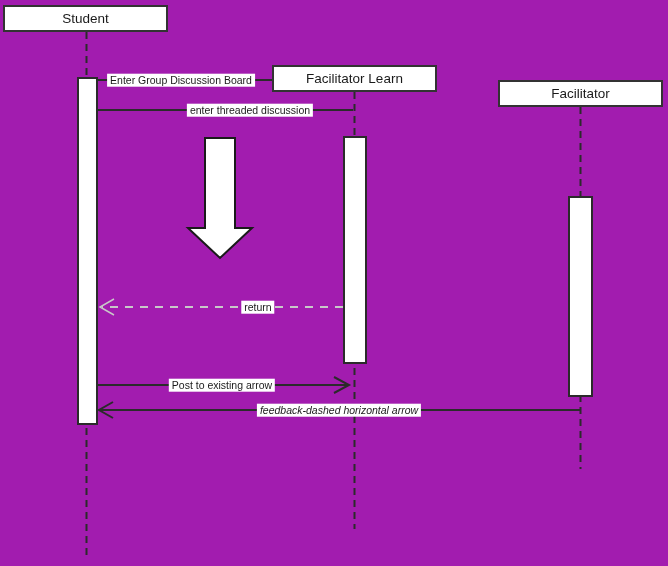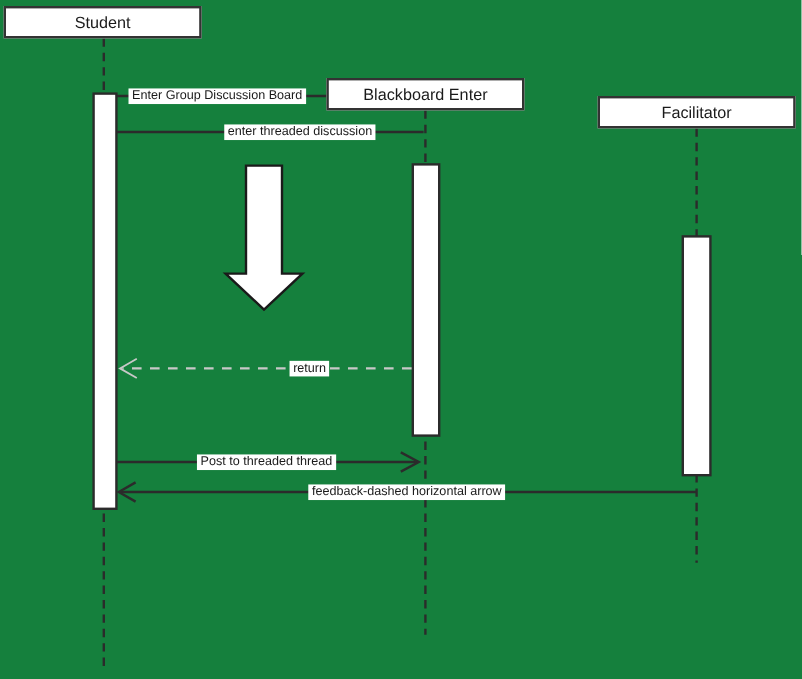--- a/index.html
+++ b/index.html
@@ -5,21 +5,21 @@
   html, body {
     margin: 0;
     padding: 0;
     background: #ffffff;
     font-family: "Liberation Sans", sans-serif;
   }
   .canvas {
     position: relative;
     width: 668px;
     height: 566px;
-    background: #15803d;
+    background: #a21caf;
     overflow: hidden;
   }
   .diagram-svg {
     position: absolute;
     left: 0;
     top: 0;
     width: 668px;
     height: 566px;
   }
   .actor-box {
@@ -79,29 +79,29 @@
     <polyline points="334,377 349,385 334,393" fill="none" stroke="#2b2b2b" stroke-width="2"></polyline>
 
     <line x1="580" y1="410" x2="100" y2="410" stroke="#2b2b2b" stroke-width="2"></line>
     <polyline points="113,402 99,410 113,418" fill="none" stroke="#2b2b2b" stroke-width="2"></polyline>
   </svg>
 
   <div class="actor-box student">
     <span>Student</span>
   </div>
   <div class="actor-box blackboard">
-    <span>Blackboard Enter</span>
+    <span>Facilitator Learn</span>
   </div>
   <div class="actor-box facilitator">
     <span>Facilitator</span>
   </div>
 
   <span class="msg-label" style="left:181px; top:80px;">Enter Group Discussion Board</span>
 
   <span class="msg-label" style="left:226px; top:110px;margin-left:24px;">enter threaded discussion</span>
 
   <span class="msg-label gray-line-label" style="left:230px; top:307px;margin-left:28px;">return</span>
 
-  <span class="msg-label" style="left:222px; top:385px;">Post to threaded thread</span>
+  <span class="msg-label" style="left:222px; top:385px;">Post to existing arrow</span>
 
-  <span class="msg-label" style="left:339px; top:410px;">feedback-dashed horizontal arrow</span>
+  <span class="msg-label" style="left:339px; top:410px;font-style:italic;">feedback-dashed horizontal arrow</span>
 
 </div>
 
 </body></html>

